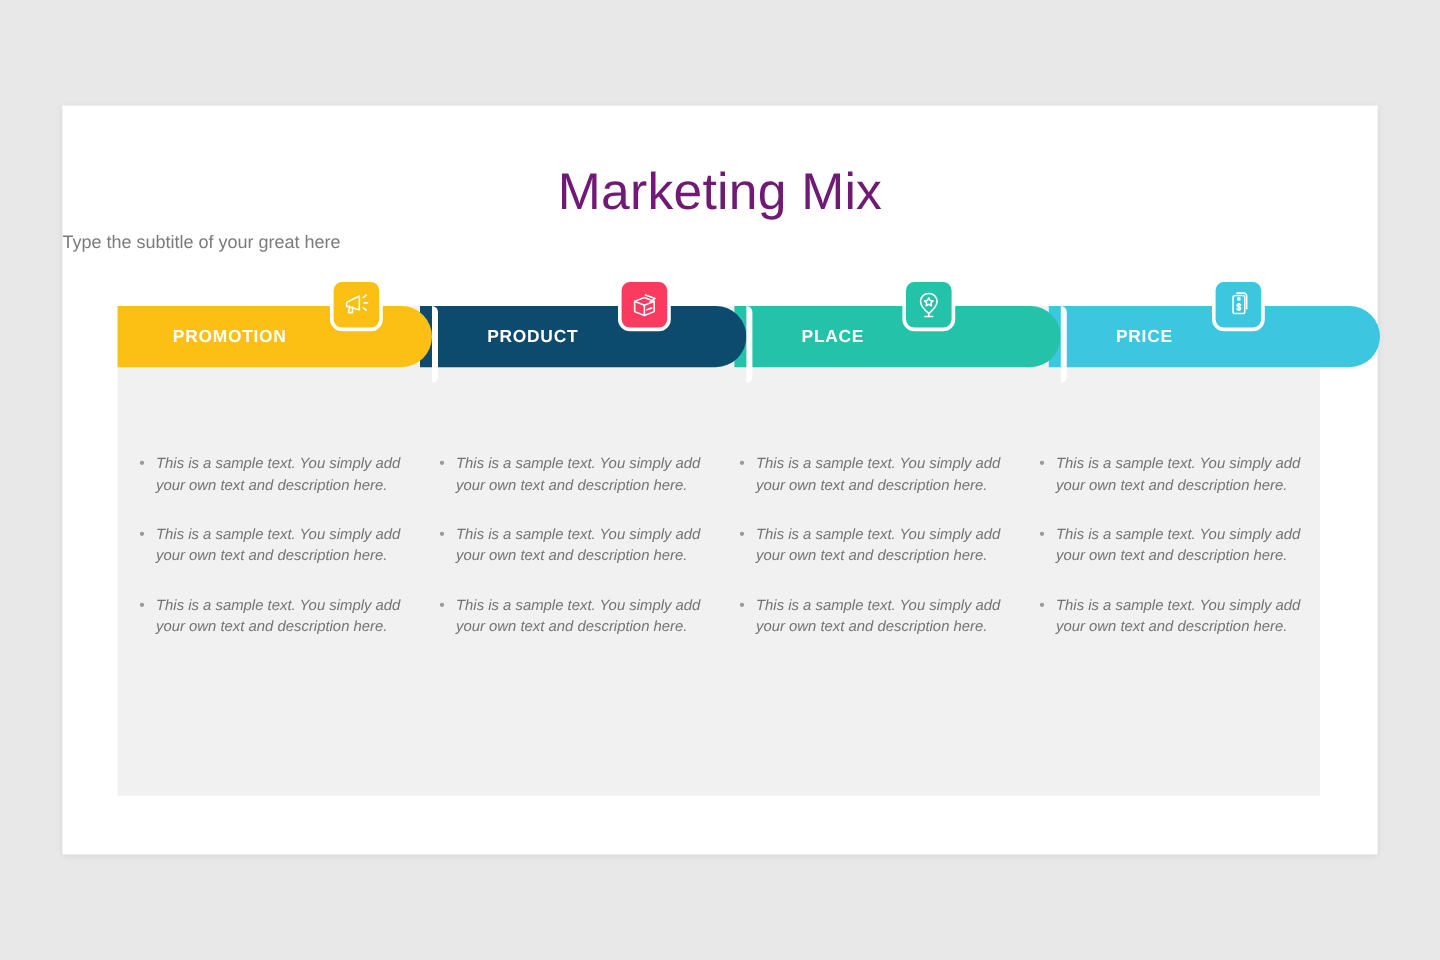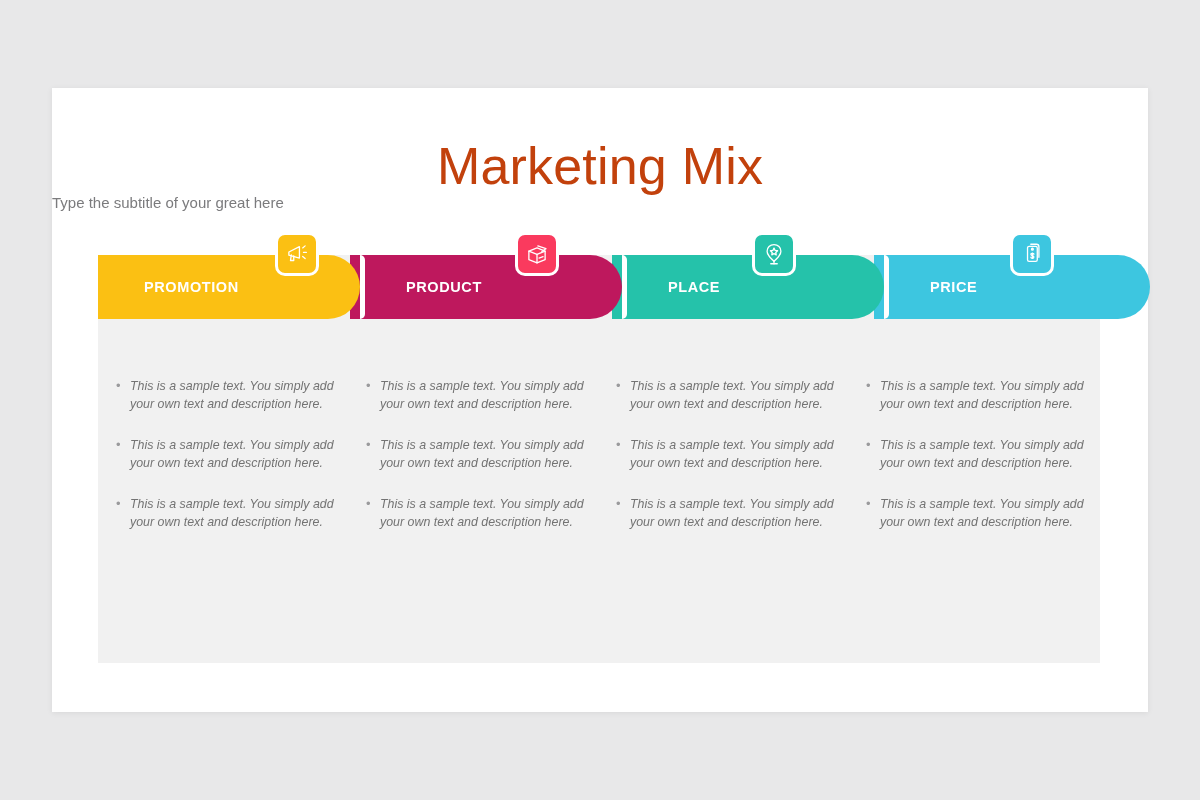--- a/index.html
+++ b/index.html
@@ -17,22 +17,22 @@
     left:52px; top:88px;
     width:1096px; height:624px;
     background:#ffffff;
     box-shadow:0 1px 6px rgba(0,0,0,0.07);
   }
 
   
   .title {
     position:absolute; left:0; top:48px; width:100%;
     text-align:center;
-    font-size:52px; font-weight:400;
-    color:#c2410c;
+    font-size:43px; font-weight:400;
+    color:#701a75;
     letter-spacing:0.2px;
   }
   .subtitle {
     position:absolute; left:0; top:106px; width:100%;
     text-align:left;
     font-size:15px; font-weight:400;
     color:#7b7b7d;
   }
 
   
@@ -44,26 +44,26 @@
   }
 
   
   .ribbon-row {
     position:absolute;
     left:46px; top:167px;
     width:1012px; height:64px;
   }
   .ribbon {
     position:absolute;
-    top:0; height:64px;
+    top:0; height:51px;
     border-radius:0 34px 34px 0;
     display:flex; align-items:center;
   }
   .ribbon.r1 { left:0px;   width:262px; background:#fbc013; z-index:4; }
-  .ribbon.r2 { left:252px; width:272px; background:#be185d; z-index:3;text-align:right; }
+  .ribbon.r2 { left:252px; width:272px; background:#0c4a6e; z-index:3;text-align:right; }
   .ribbon.r3 { left:514px; width:272px; background:#25c2aa; z-index:2; }
   .ribbon.r4 { left:776px; width:276px; background:#3dc6e0; z-index:1; }
 
   
   .ribbon::after{
     content:"";
     position:absolute; right:-5px; top:0;
     width:5px; height:64px;
     background:#ffffff;
     border-radius:0 34px 34px 0;

